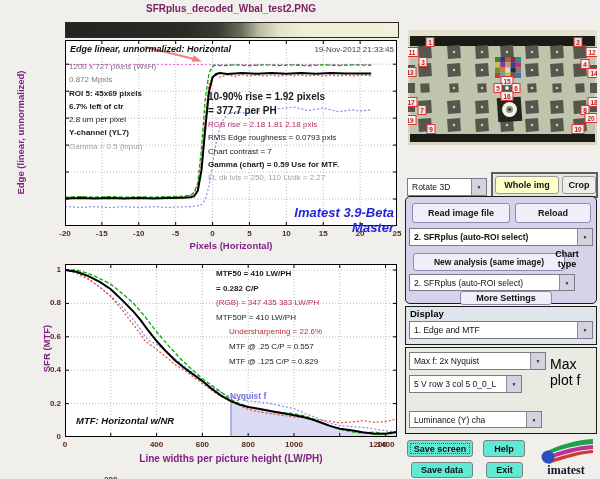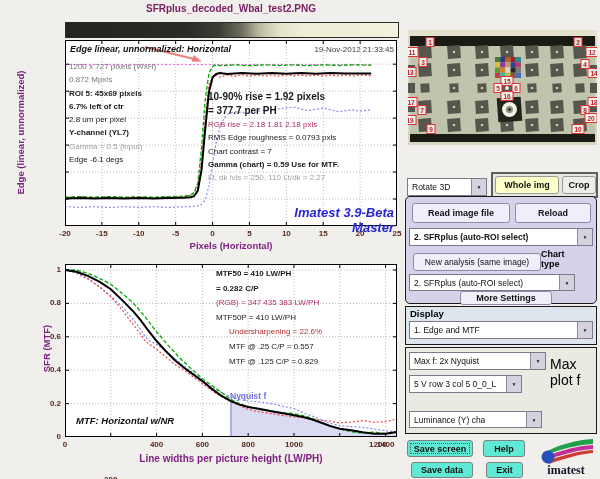--- a/index.html
+++ b/index.html
@@ -45,21 +45,21 @@
   .btn{position:absolute;display:flex;align-items:center;justify-content:center;background:#5eead4;border:1px solid #808080;border-radius:3px;font-size:9px;font-weight:bold;color:#111;box-sizing:border-box;white-space:nowrap;}
   .pbtn{background:#f1eefa;border:1px solid #9088ae;}
   #imgmode-group{left:491px;top:172px;width:107px;height:26px;border:2px solid #5d5d5d;background:#e9e6e0;display:flex;align-items:center;box-sizing:border-box;padding:0 2px;gap:3px;}
   #whole-img-btn{position:static;flex:0 0 64px;height:18px;background:#ffffc8;border:1px solid #999;}
   #crop-btn{position:static;flex:0 0 34px;height:18px;background:#ededea;border:1px solid #999;}
   #main-panel{left:405px;top:196px;width:192px;height:108px;background:#d6d2e9;border:1px solid #1a1a1a;border-radius:5px;box-sizing:border-box;}
   #display-box{left:405px;top:306px;width:192px;height:39px;background:#dce6ec;border:1px solid #1a1a1a;box-sizing:border-box;}
   #lower-box{left:405px;top:347px;width:192px;height:87px;background:#e9eae2;border:1px solid #1a1a1a;box-sizing:border-box;}
   #display-label{left:410px;top:308px;font-size:9.5px;font-weight:bold;color:#000;}
   #maxplotf-label{left:550px;top:356px;font-size:14px;color:#000;}
-  #charttype-label{left:541px;top:249px;width:52px;font-size:9px;font-weight:bold;line-height:10px;color:#000;}
+  #charttype-label{left:541px;top:249px;width:52px;text-align:center;font-size:9px;font-weight:bold;line-height:10px;color:#000;}
   .focusring::after{content:"";position:absolute;left:2px;right:2px;top:2px;bottom:2px;border:1px dotted #555;}
   #logo{left:539px;top:438px;}
 </style>
 </head>
 <body>
 
 <div id="app">
 
   <div class="abs" id="fig-title">SFRplus_decoded_Wbal_test2.PNG</div>
   <div class="abs" id="grad-bar"></div>
@@ -124,21 +124,20 @@
   <div class="abs plot-title" id="edge-title">Edge linear, unnormalized: Horizontal</div>
   <div class="abs" id="edge-date">19-Nov-2012 21:33:45</div>
   <div class="abs" id="edge-left-ann">
       <div class="ann g1">1200 x 727 pixels (WxH)</div>
       <div class="ann g1">0.872 Mpxls</div>
       <div class="ann b">ROI 5:  45x69 pixels</div>
       <div class="ann b">6.7% left of ctr</div>
       <div class="ann ">2.8 um per pixel</div>
       <div class="ann b">Y-channel  (YL7)</div>
       <div class="ann g2">Gamma = 0.5 (input)</div>
-      <div class="ann ">Edge -6.1 degs</div>
     </div>
   <div class="abs" id="edge-right-ann">
       <div class="ann bb">10-90% rise = 1.92 pixels</div>
       <div class="ann bb">= 377.7 per PH</div>
       <div class="ann m">RGB rise = 2.18  1.81  2.18 pxls</div>
       <div class="ann ">RMS Edge roughness = 0.0793 pxls</div>
       <div class="ann ">Chart contrast = 7</div>
       <div class="ann b">Gamma (chart) = 0.59  Use for MTF.</div>
       <div class="ann g2">Lt, dk lvls = 250, 110   Lt/dk = 2.27</div>
     </div>
@@ -424,21 +423,21 @@
     <div class="btn" id="crop-btn">Crop</div>
   </div>
 
   <div class="abs" id="main-panel"></div>
   <div class="btn pbtn" style="left:412px;top:203px;width:98px;height:20px;">Read image file</div>
   <div class="btn pbtn" style="left:515px;top:203px;width:76px;height:20px;">Reload</div>
   <div class="dd" style="left:409px;top:228px;width:184px;">
     <span class="ddt" style="font-weight:bold;">2. SFRplus (auto-ROI select)</span>
     <span class="dda">▼</span>
   </div>
-  <div class="btn pbtn" style="left:413px;top:253px;width:128px;height:18px;font-weight:normal;font-size:8.5px;">New analysis (same image)</div>
+  <div class="btn pbtn" style="left:413px;top:253px;width:152px;height:18px;font-weight:bold;font-size:8.5px;">New analysis (same image)</div>
   <div class="abs" id="charttype-label">
     <div>Chart</div>
     <div>type</div>
   </div>
   <div class="dd" style="left:409px;top:274px;width:166px;height:17px;">
     <span class="ddt">2. SFRplus (auto-ROI select)</span>
     <span class="dda">▼</span>
   </div>
   <div class="btn pbtn" style="left:460px;top:291px;width:92px;height:14px;">More Settings</div>
 

